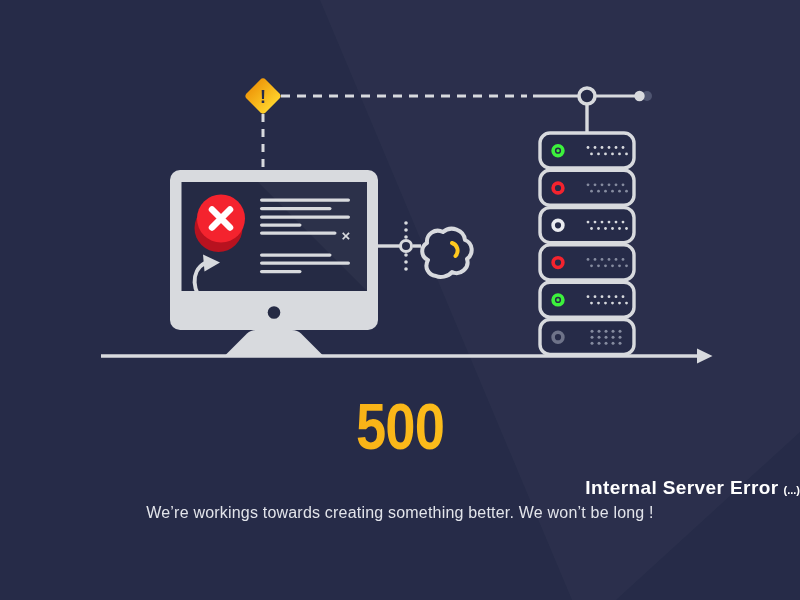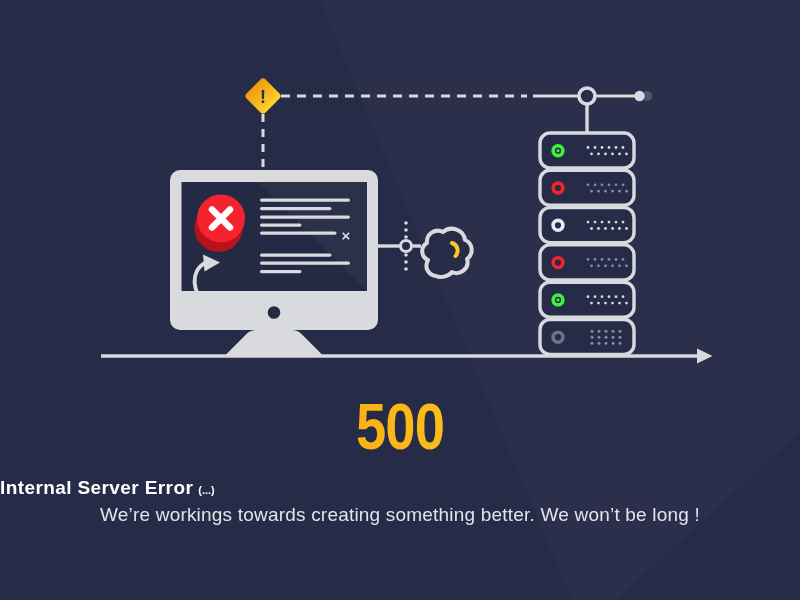--- a/index.html
+++ b/index.html
@@ -15,27 +15,27 @@
   }
   .art{position:absolute;top:0;left:0;}
   .error-code{
     position:absolute;top:394px;left:0;width:100%;text-align:center;
     font-size:64px;font-weight:700;line-height:1.05;letter-spacing:-1px;
     transform:scaleX(.85);
     background:linear-gradient(100deg,var(--accent-orange,#f0940c) 5%,var(--accent-yellow,#ffc91f) 72%);
     -webkit-background-clip:text;background-clip:text;color:transparent;
   }
   .error-title{
-    position:absolute;top:477px;left:0;width:100%;text-align:left;
+    position:absolute;top:477px;left:0;width:100%;text-align:right;
     color:var(--text-primary,#fff);font-size:19px;font-weight:700;letter-spacing:.4px;
   }
   .error-title .suffix{font-size:11px;font-weight:700;margin-left:5px;letter-spacing:0;}
   .error-message{
     position:absolute;top:504px;left:0;width:100%;text-align:center;
-    color:var(--text-secondary,#e2e4ea);font-size:19px;letter-spacing:.2px;
+    color:var(--text-secondary,#e2e4ea);font-size:16px;letter-spacing:.2px;
   }
   svg .fgstroke{stroke:var(--foreground-light,#d8dade);}
   svg .fgfill{fill:var(--foreground-light,#d8dade);}
 </style>
 </head>
 <body>
 
 <div class="stage">
   <div class="sheen-band"></div>
 

